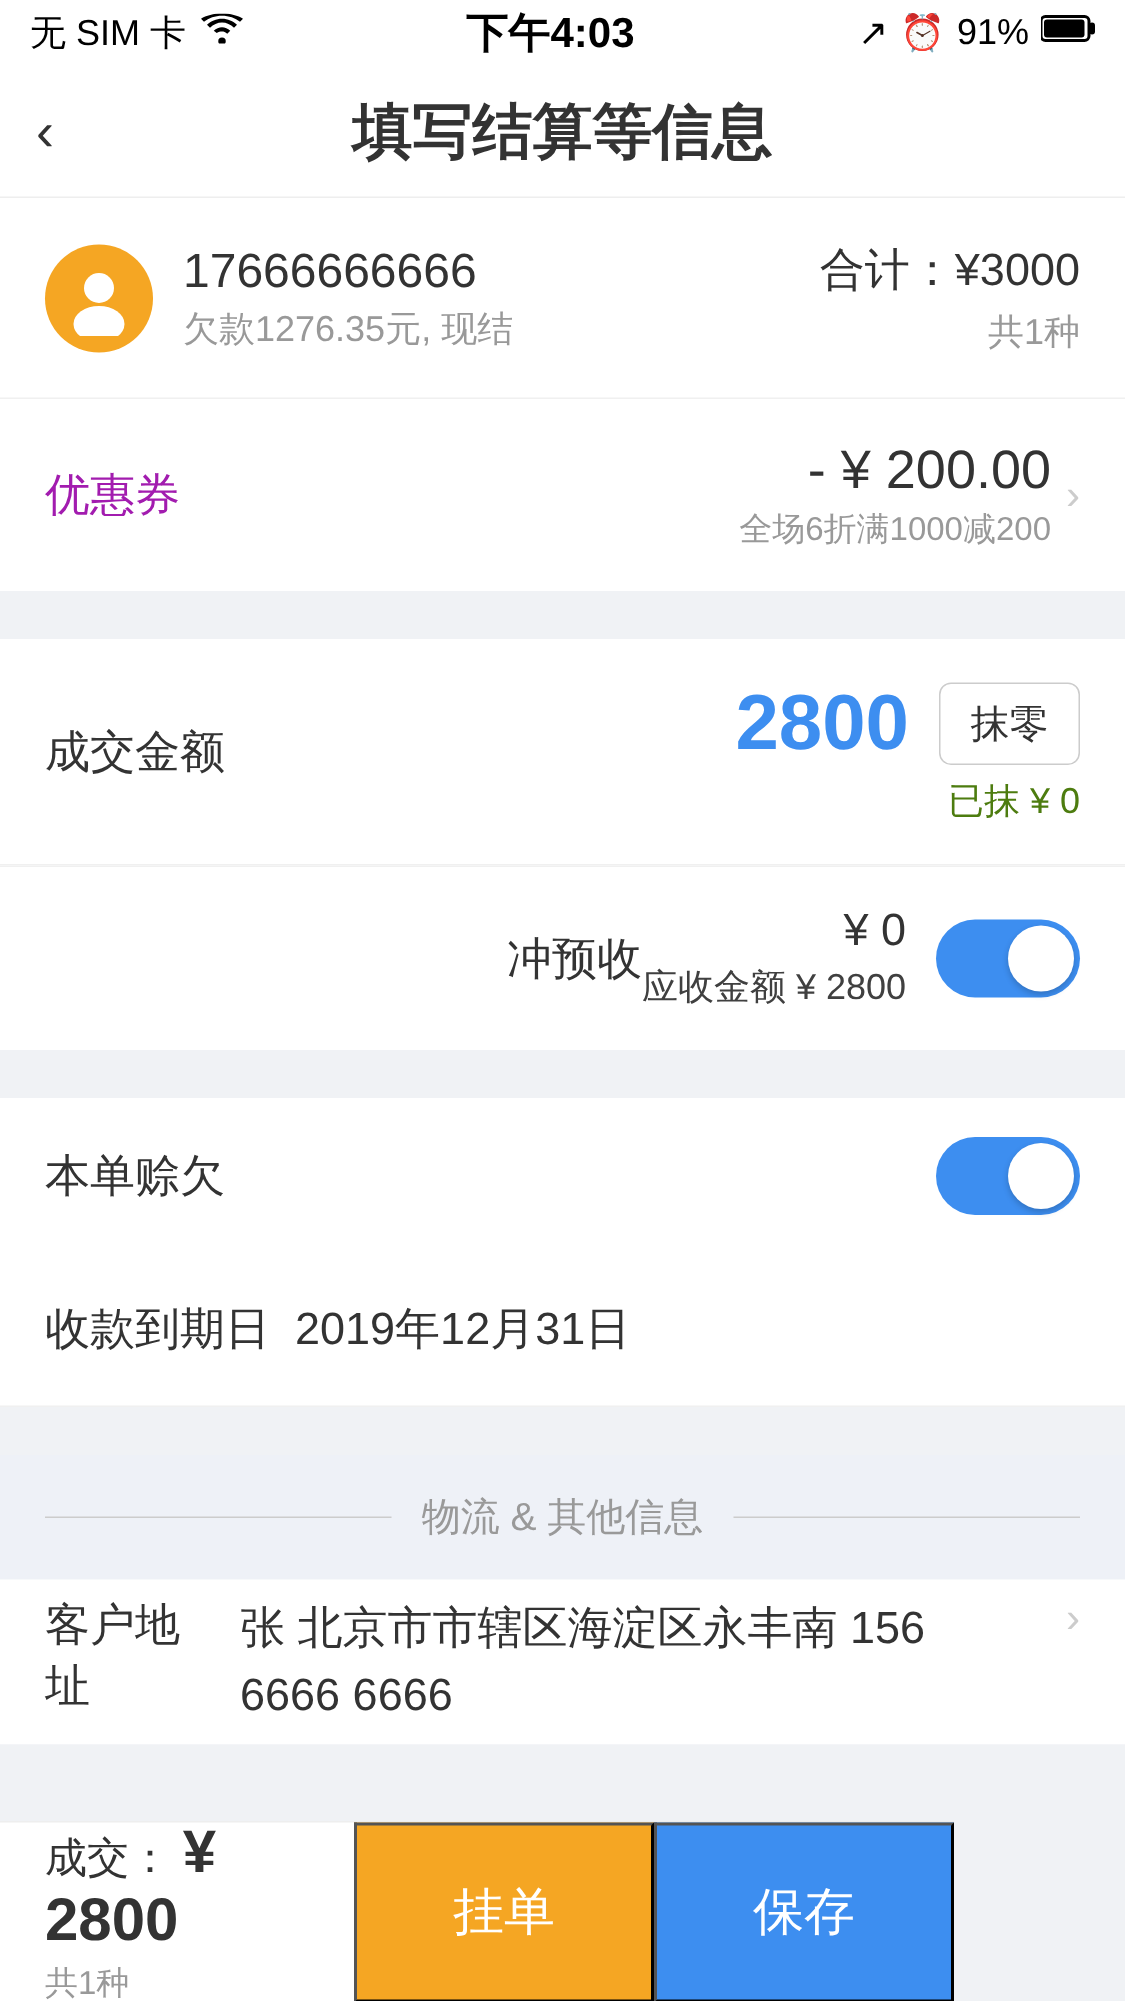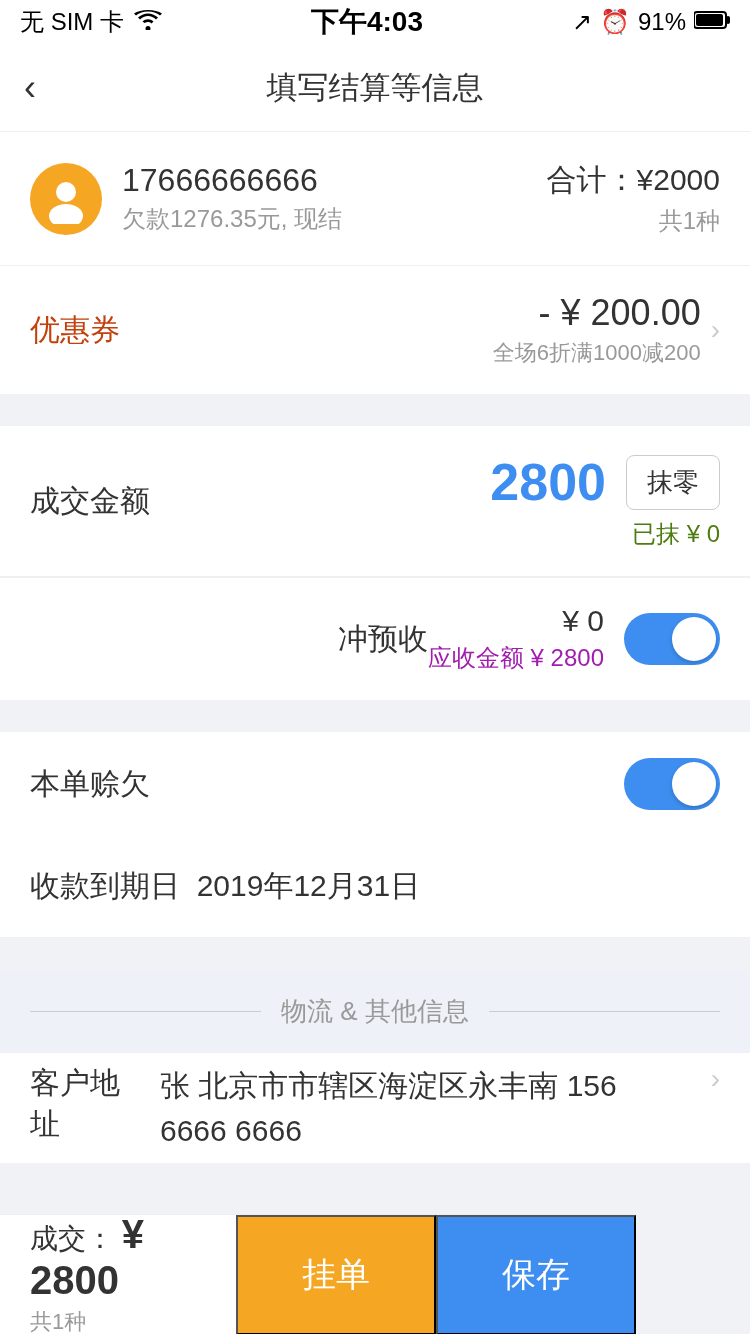--- a/index.html
+++ b/index.html
@@ -40,22 +40,22 @@
       border-bottom: 1px solid #eee;
     }
     .nav-back {
       position: absolute;
       left: 24px;
       font-size: 36px;
       color: #333;
       cursor: pointer;
     }
     .nav-title {
-      font-size: 31px;
-      font-weight: 400;
+      font-size: 40px;
+      font-weight: 700;
       color: #333;
     }
 
     
     .card {
       background: #fff;
       margin-bottom: 16px;
     }
 
     
@@ -82,21 +82,21 @@
     .total-count { font-size: 24px; color: #999; margin-top: 4px; }
 
     
     .coupon-row {
       padding: 26px 30px;
       display: flex;
       align-items: center;
       justify-content: space-between;
       border-top: 1px solid #f0f0f0;
     }
-    .coupon-label { font-size: 30px; color: #c2410c; }
+    .coupon-label { font-size: 30px; color: #a21caf; }
     .coupon-right { display: flex; align-items: center; gap: 10px; }
     .coupon-value { text-align: right; }
     .coupon-amount { font-size: 36px; color: #333; font-weight: 500; }
     .coupon-desc { font-size: 22px; color: #999; margin-top: 4px; }
     .chevron-icon { color: #ccc; font-size: 28px; }
 
     
     .section-divider { height: 16px; background: #f0f2f5; }
 
     
@@ -122,21 +122,21 @@
       color: #333;
       background: #fff;
       cursor: pointer;
     }
     .amount-sub { font-size: 24px; color: #4d7c0f; text-align: right; margin-top: 6px; }
 
     
     .precollect-right { display: flex; align-items: center; gap: 20px; }
     .precollect-val { text-align: right; }
     .precollect-amount { font-size: 30px; color: #333; }
-    .precollect-sub { font-size: 24px; color: #a21caf; margin-top: 4px; }
+    .precollect-sub { font-size: 24px; color: #404040; margin-top: 4px; }
 
     
     .toggle {
       width: 96px; height: 52px;
       border-radius: 26px;
       background: #3d8ef0;
       position: relative;
       cursor: pointer;
       flex-shrink: 0;
     }
@@ -258,21 +258,21 @@
           <circle cx="25" cy="18" r="10" fill="#fff"></circle>
           <ellipse cx="25" cy="42" rx="17" ry="12" fill="#fff"></ellipse>
         </svg>
       </div>
       <div class="user-info">
         <div class="user-phone">17666666666</div>
         <div class="user-sub">欠款1276.35元, 现结</div>
       </div>
     </div>
     <div class="user-right">
-      <div class="total-price">合计：¥2000</div>
+      <div class="total-price">合计：¥3000</div>
       <div class="total-count">共1种</div>
     </div>
   </div>
 
   <div class="coupon-row">
     <div class="coupon-label">优惠券</div>
     <div class="coupon-right">
       <div class="coupon-value">
         <div class="coupon-amount">- ¥ 200.00</div>
         <div class="coupon-desc">全场6折满1000减200</div>

